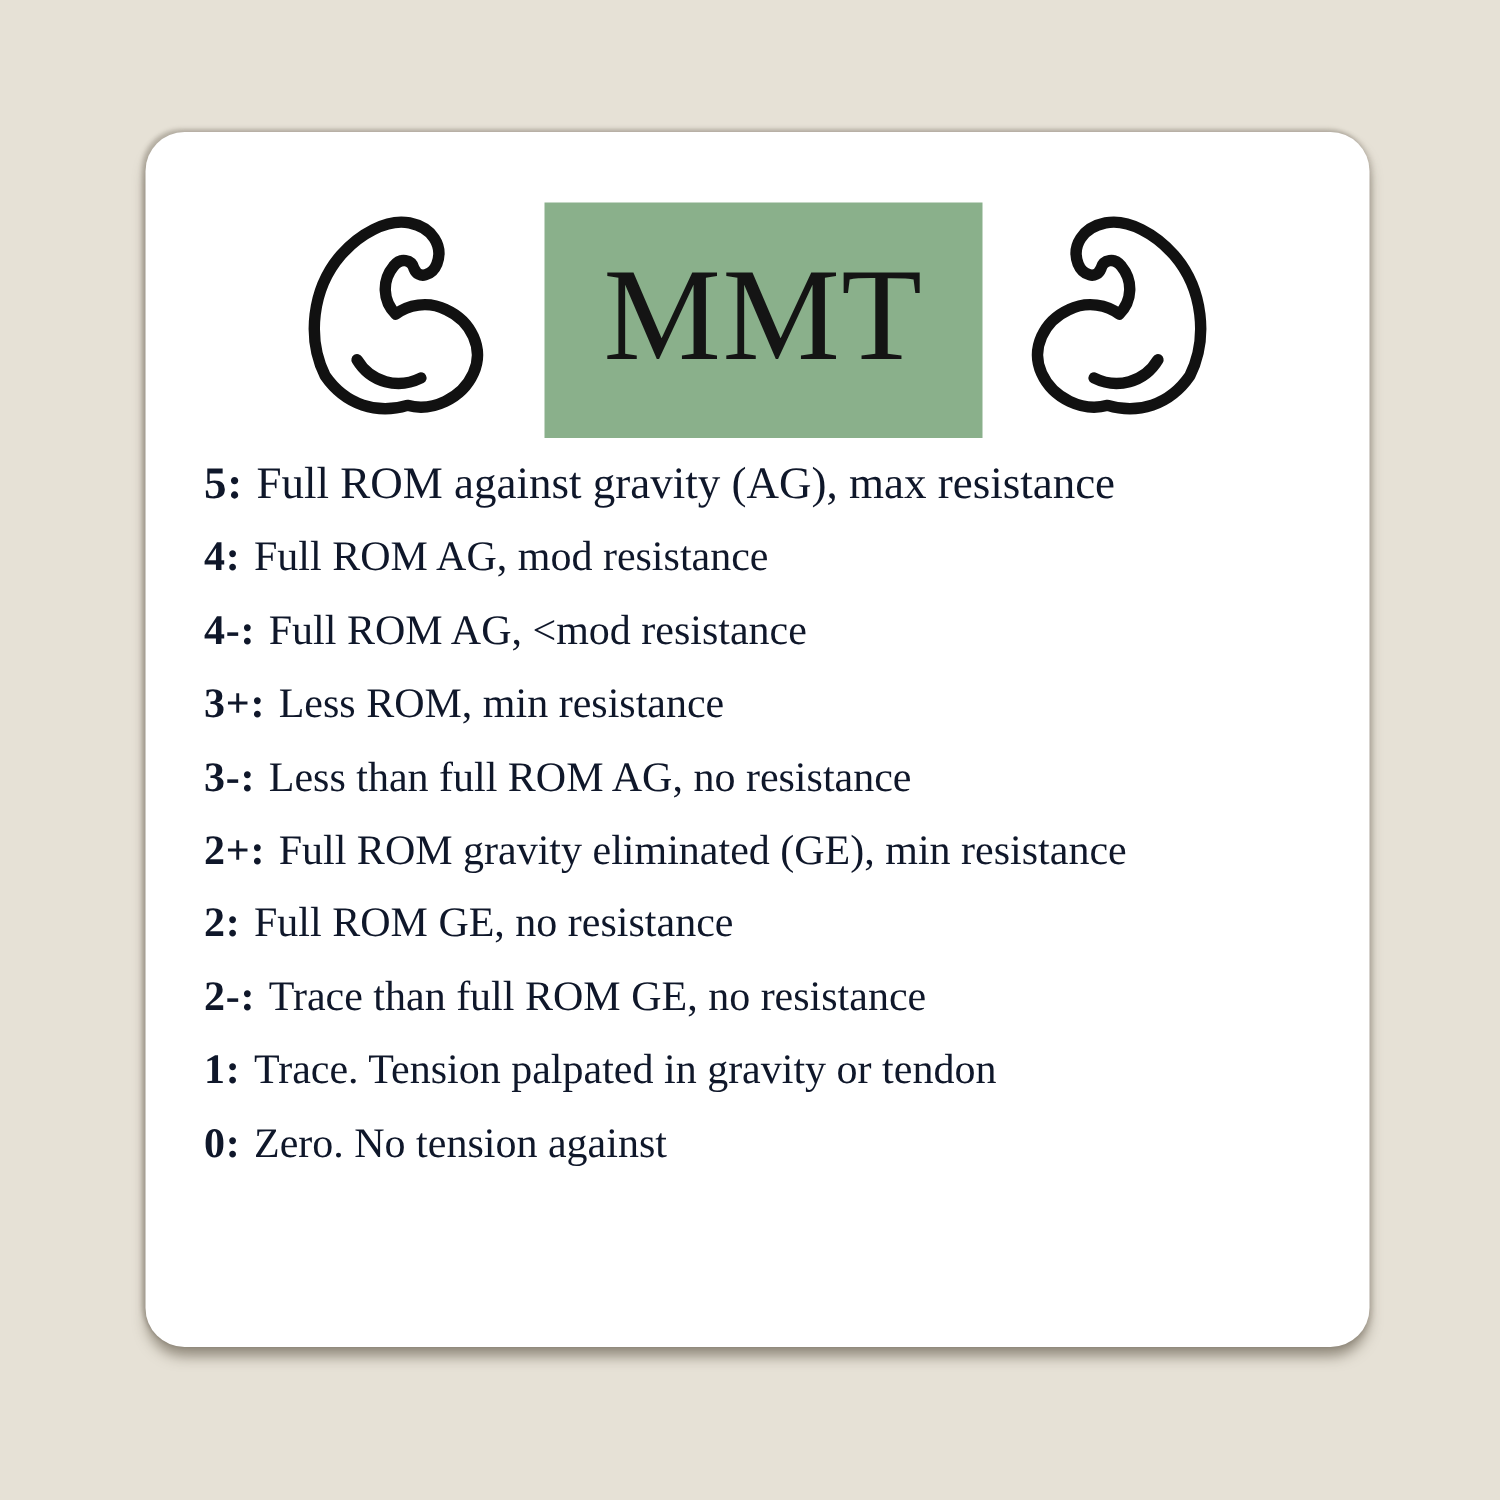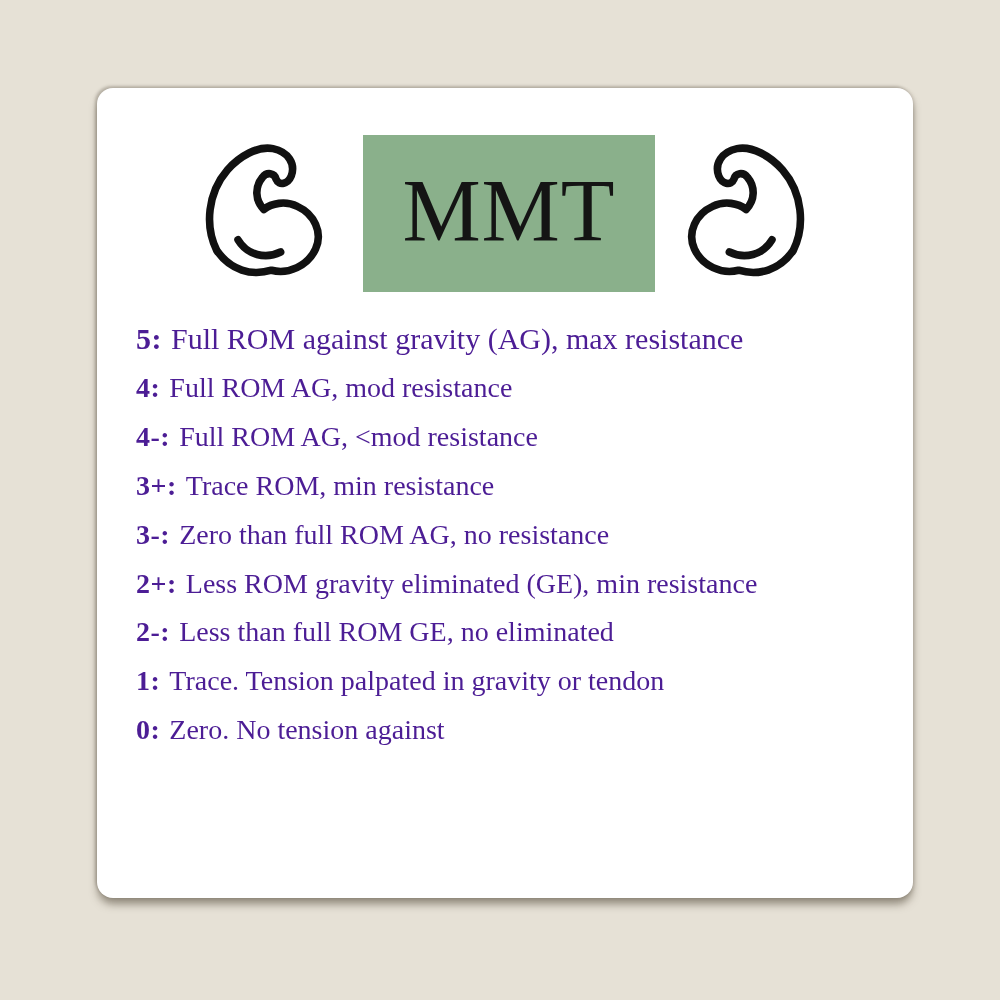--- a/index.html
+++ b/index.html
@@ -12,21 +12,21 @@
   }
   body { background: #e6e1d6; position: relative; }
 
   .magnet-card {
     position: absolute;
     left: 97px;
     top: 88px;
     width: 816px;
     height: 810px;
     background: #ffffff;
-    border-radius: 16px;
+    border-radius: 26px;
     box-shadow:
       0 7px 9px -1px rgba(73, 64, 48, 0.55),
       -2px -2px 3px rgba(120, 112, 100, 0.40),
       2px 0 3px rgba(120, 112, 100, 0.18);
   }
 
   .header-icon {
     position: absolute;
     width: 152px;
     height: 152px;
@@ -50,23 +50,23 @@
     font-size: 88px;
     line-height: 1;
     color: #141414;
     letter-spacing: 1px;
     padding-bottom: 6px;
   }
 
   .scale-list {
     position: absolute;
     left: 39px;
-    top: 227px;
+    top: 211px;
     right: 14px;
-    color: #4c1d95;
+    color: #0f172a;
   }
   .scale-row {
     line-height: 48.9px;
     font-size: 28px;
     white-space: nowrap;
   }
   .scale-row.size-sm { font-size: 30px; }
   .scale-row.size-xs { font-size: 28px; }
   .grade {
     font-weight: 700;
@@ -123,30 +123,33 @@
       <div class="scale-row size-sm">
     <span class="grade">5:</span><span class="desc">Full ROM against gravity (AG), max resistance</span>
   </div>
       <div class="scale-row">
     <span class="grade">4:</span><span class="desc">Full ROM AG, mod resistance</span>
   </div>
       <div class="scale-row">
     <span class="grade">4-:</span><span class="desc">Full ROM AG, &lt;mod resistance</span>
   </div>
       <div class="scale-row">
-    <span class="grade">3+:</span><span class="desc">Trace ROM, min resistance</span>
+    <span class="grade">3+:</span><span class="desc">Less ROM, min resistance</span>
   </div>
       <div class="scale-row">
-    <span class="grade">3-:</span><span class="desc">Zero than full ROM AG, no resistance</span>
+    <span class="grade">3-:</span><span class="desc">Less than full ROM AG, no resistance</span>
   </div>
       <div class="scale-row size-xs">
-    <span class="grade">2+:</span><span class="desc">Less ROM gravity eliminated (GE), min resistance</span>
+    <span class="grade">2+:</span><span class="desc">Full ROM gravity eliminated (GE), min resistance</span>
   </div>
       <div class="scale-row">
-    <span class="grade">2-:</span><span class="desc">Less than full ROM GE, no eliminated</span>
+    <span class="grade">2:</span><span class="desc">Full ROM GE, no resistance</span>
+  </div>
+      <div class="scale-row">
+    <span class="grade">2-:</span><span class="desc">Trace than full ROM GE, no resistance</span>
   </div>
       <div class="scale-row">
     <span class="grade">1:</span><span class="desc">Trace. Tension palpated in gravity or tendon</span>
   </div>
       <div class="scale-row">
     <span class="grade">0:</span><span class="desc">Zero. No tension against</span>
   </div>
     </div>
 </div>
 

